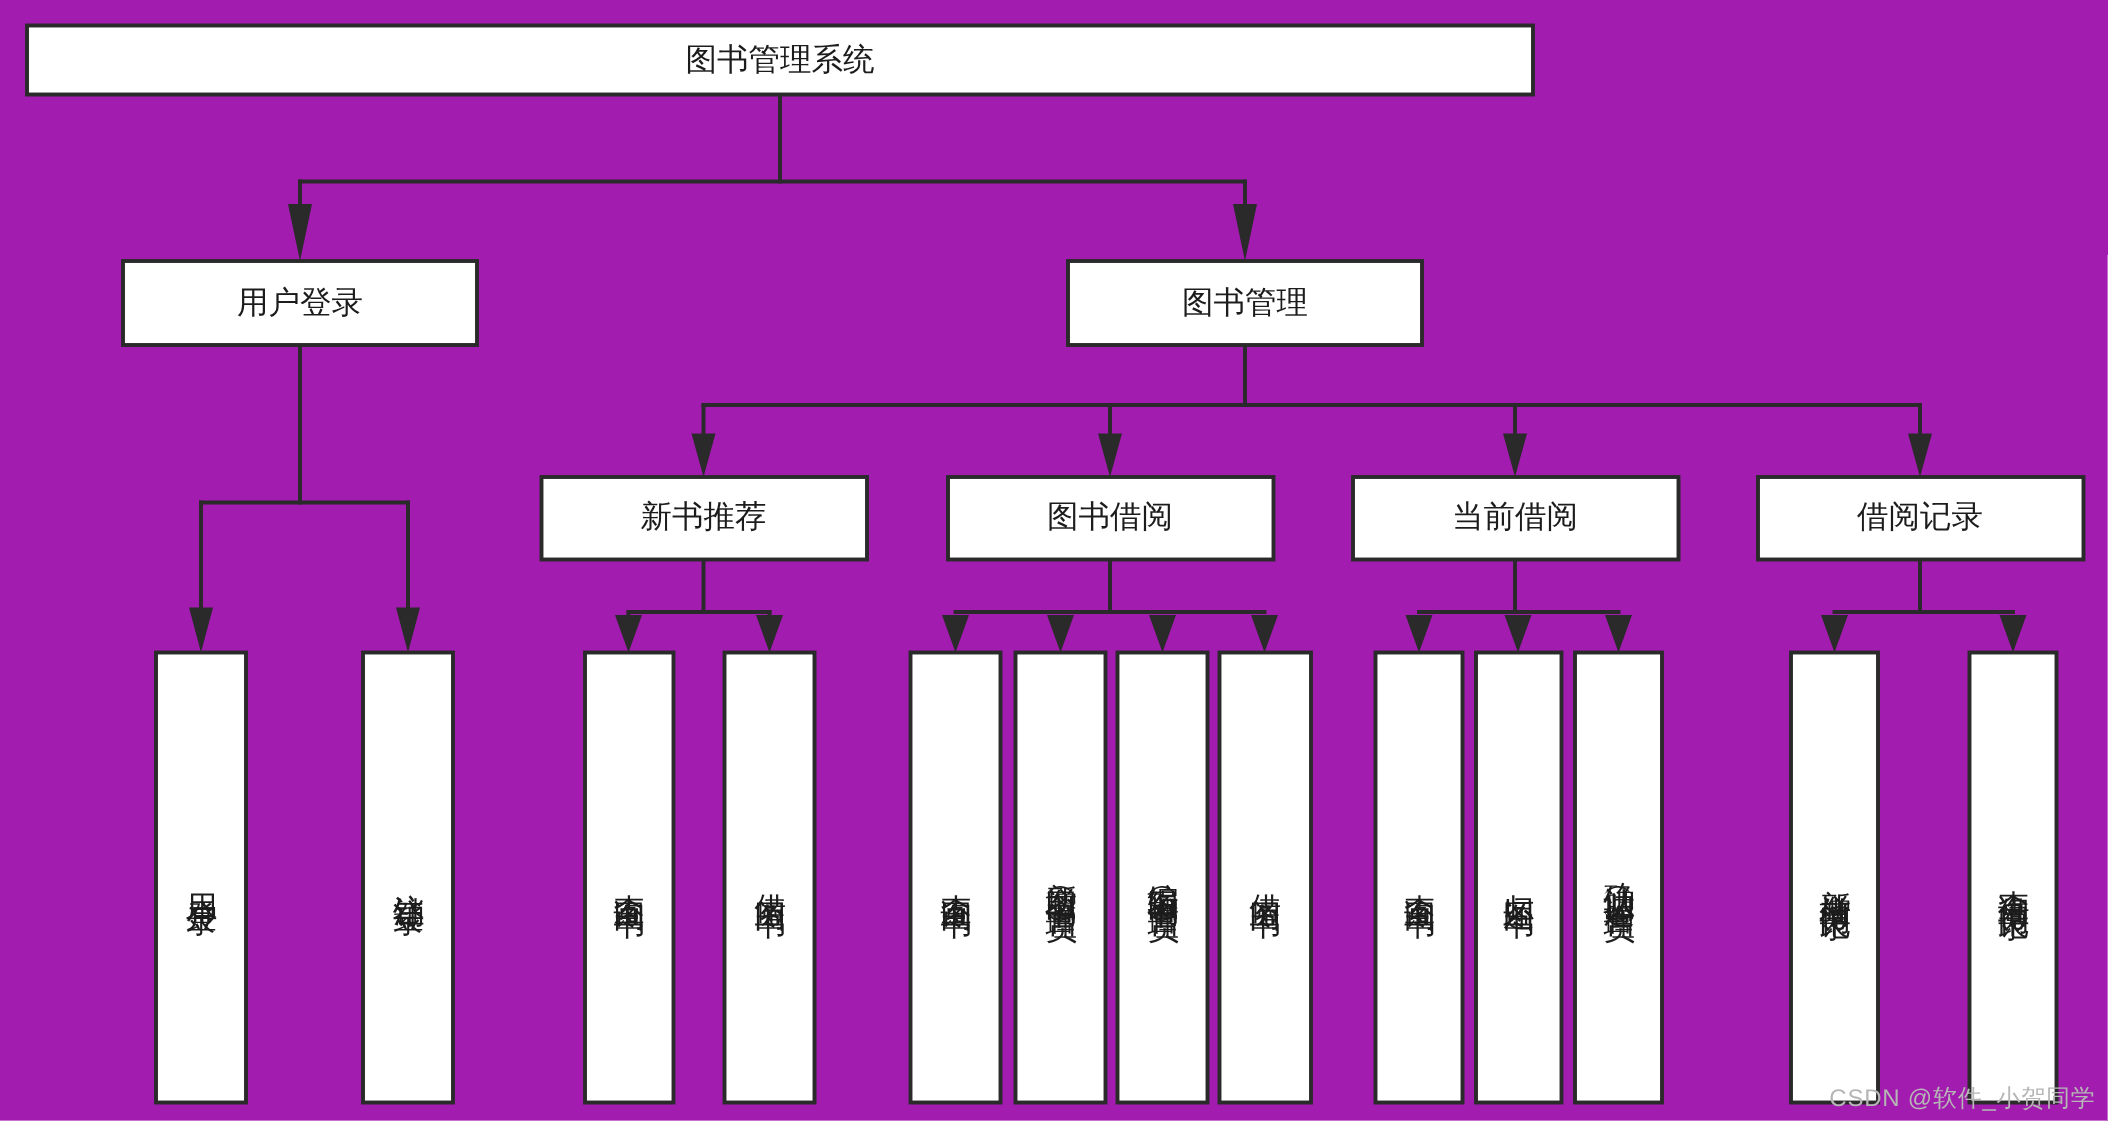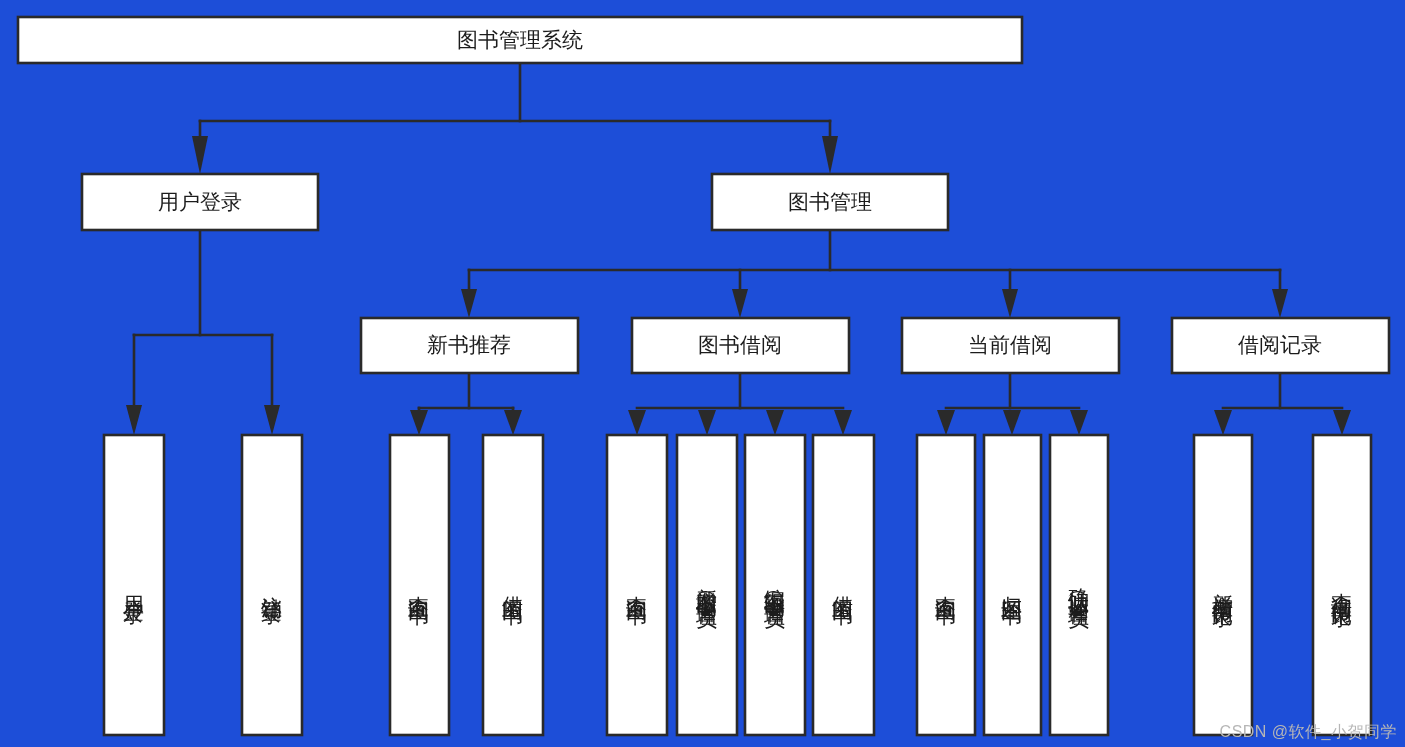--- a/index.html
+++ b/index.html
@@ -10,21 +10,21 @@
   body {
     width: 1405px;
     height: 747px;
     font-family: "Liberation Sans", "DejaVu Sans", sans-serif;
     overflow: hidden;
   }
   #diagram-root {
     position: relative;
     width: 1405px;
     height: 747px;
-    background: #1d4ed8;
+    background: #a21caf;
   }
   svg#flowchart {
     position: absolute;
     top: 0;
     left: 0;
     width: 1405px;
     height: 747px;
     display: block;
   }
   .node-box {

